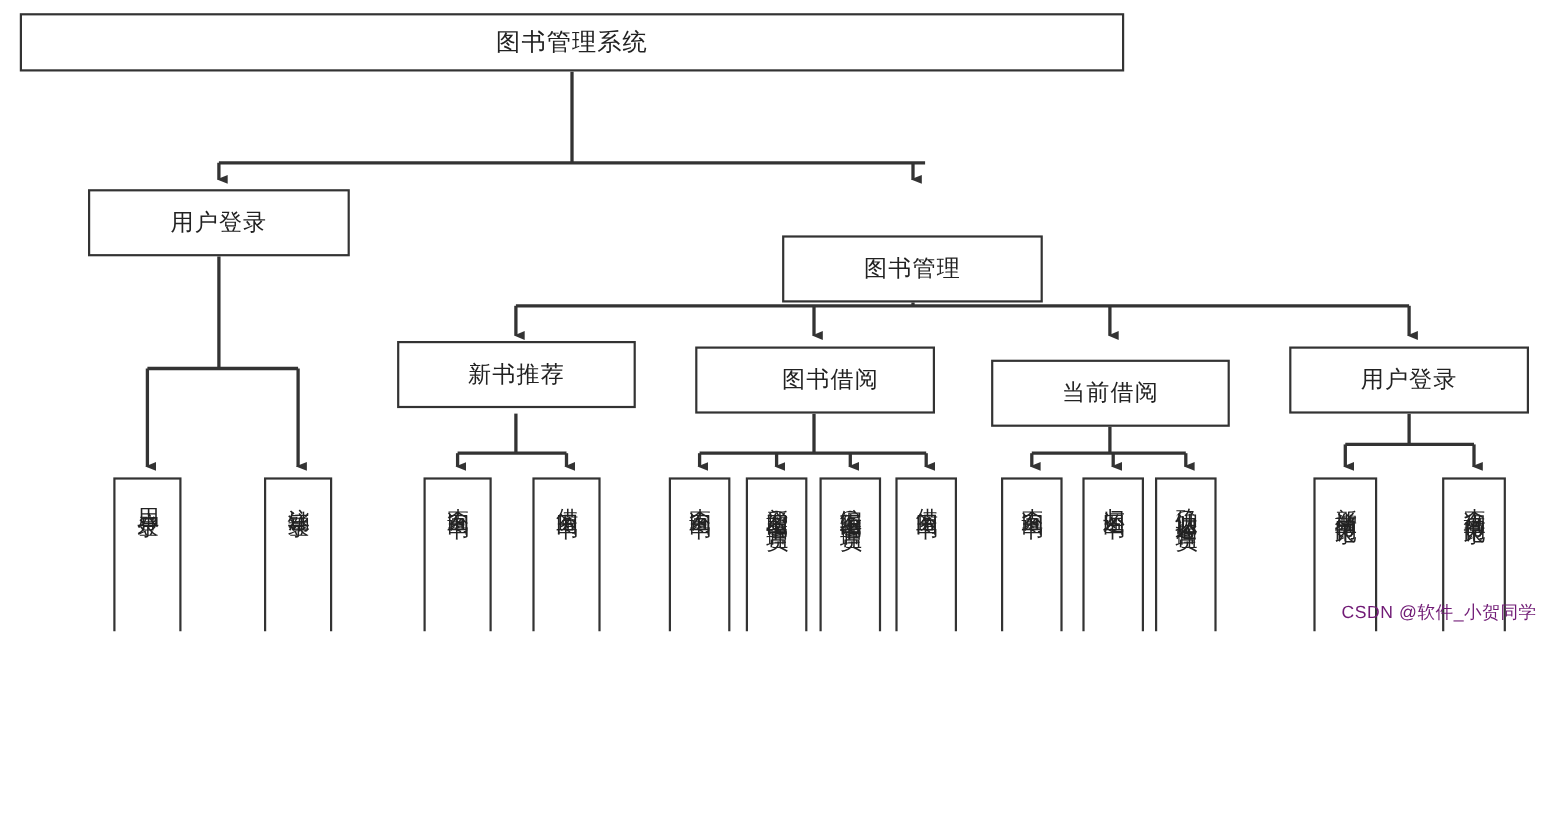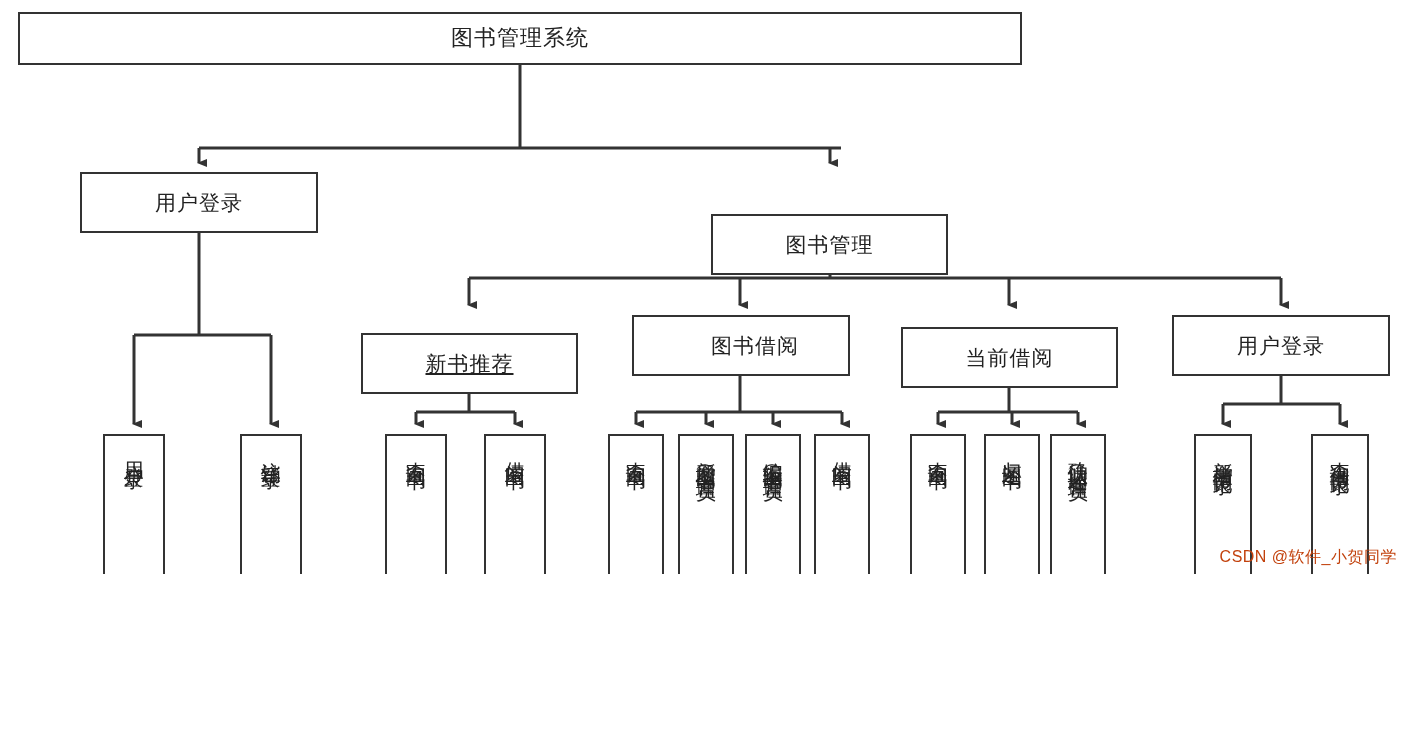--- a/index.html
+++ b/index.html
@@ -56,21 +56,21 @@
     font-size: 20px;
     line-height: 1.22;
     letter-spacing: 3px;
     white-space: nowrap;
   }
   #watermark {
     position: absolute;
     right: 8px;
     bottom: 6px;
     font-size: 16px;
-    color: #c2410c;
+    color: #701a75;
     letter-spacing: 0.5px;
     white-space: nowrap;
   }
 </style>
 </head>
 <body>
 
 <div id="canvas">
 
   <svg id="edges" viewBox="0 0 1405 747" xmlns="http://www.w3.org/2000/svg">
@@ -121,21 +121,21 @@
       <path d="M1223,404 L1223,424" marker-end="url(#ah)"></path>
       <path d="M1340,404 L1340,424" marker-end="url(#ah)"></path>
     </g>
   </svg>
 
   <div class="node root h" style="left: 18px; top: 12px; width: 1004px; height: 53px;">图书管理系统</div>
 
   <div class="node h" style="left: 80px; top: 172px; width: 238px; height: 61px;">用户登录</div>
   <div class="node h" style="left: 711px; top: 172px; width: 237px; height: 61px; margin-top: 42px;">图书管理</div>
 
-  <div class="node h" style="left: 361px; top: 333px; width: 217px; height: 61px; text-decoration: underline;">新书推荐</div>
+  <div class="node h" style="left: 361px; top: 310px; width: 217px; height: 61px;">新书推荐</div>
   <div class="node h" style="left: 632px; top: 315px; width: 218px; height: 61px; padding-left: 28px;">图书借阅</div>
   <div class="node h" style="left: 901px; top: 327px; width: 217px; height: 61px;">当前借阅</div>
   <div class="node h" style="left: 1172px; top: 315px; width: 218px; height: 61px;">用户登录</div>
 
   <div class="node leaf" style="left: 103px; top: 434px; width: 62px; height: 300px;">
     <span class="vtext">用户登录</span>
   </div>
   <div class="node leaf" style="left: 240px; top: 434px; width: 62px; height: 300px;">
     <span class="vtext">注销登录</span>
   </div>

